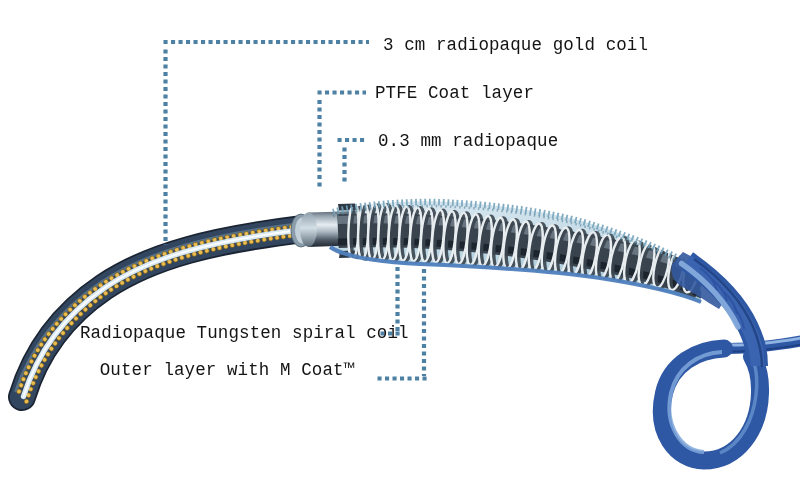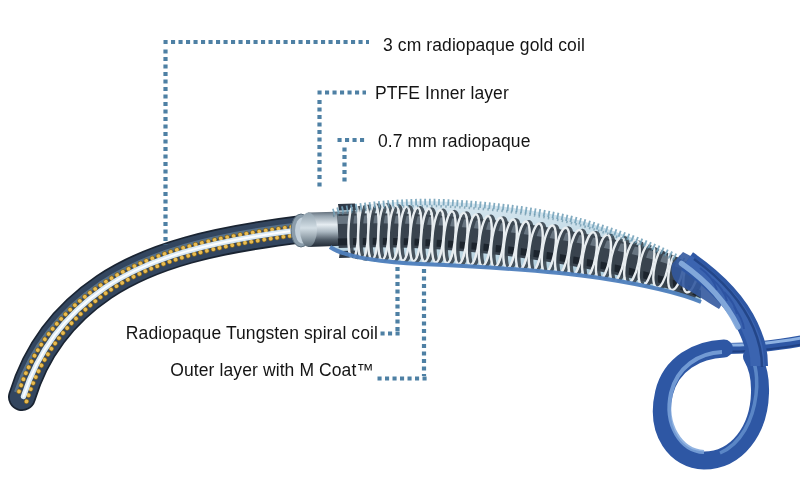--- a/index.html
+++ b/index.html
@@ -1,26 +1,26 @@
 <!DOCTYPE html>
 <html style="--bg: #ffffff; --text: #141414; --leader: #4e80a4;"><head>
 <meta charset="utf-8">
 <style>
   html,body{margin:0;padding:0;background:#fff;}
   #stage{
     position:relative;width:800px;height:477px;overflow:hidden;
     background:var(--bg,#ffffff);
-    font-family:Liberation Sans, sans-serif;
+    font-family:Liberation Mono, monospace;
   }
   #art{position:absolute;left:0;top:0;}
   .label{
     position:absolute;font-size:17.5px;line-height:22px;
     color:var(--text,#141414);white-space:nowrap;letter-spacing:.1px;
   }
-  .label.right{text-align:right;}
+  .label.right{text-align:center;}
   .leader{stroke:var(--leader,#4e80a4);stroke-width:4.2;fill:none;stroke-dasharray:4.1 3.4;}
 </style>
 </head>
 <body>
 
 <div id="stage">
 
   <svg id="art" width="800" height="477" viewBox="0 0 800 477">
     <defs>
       <linearGradient id="gShaft" x1="0" y1="0" x2="0" y2="1">
@@ -231,22 +231,22 @@
       <path class="leader" d="M 344.5 147.5 V 184"></path>
       <path class="leader" d="M 397.5 267 V 331"></path>
       <path class="leader" d="M 380.5 333.5 H 401"></path>
       <path class="leader" d="M 424 269 V 376"></path>
       <path class="leader" d="M 377.5 378.5 H 427"></path>
     </g>
   </svg>
 
   <div class="label" style="left:383px;top:34px">3 cm radiopaque gold coil</div>
 
-  <div class="label" style="left:375px;top:82px">PTFE Inner layer</div>
+  <div class="label" style="left:375px;top:82px">PTFE Coat layer</div>
 
   <div class="label" style="left:378px;top:129px;line-height:24px">
-    <div>0.7 mm radiopaque</div>
+    <div>0.3 mm radiopaque</div>
   </div>
 
   <div class="label right" style="left:80px;top:322px;width:298px">Radiopaque Tungsten spiral coil</div>
 
   <div class="label right" style="left:80px;top:359px;width:294px">Outer layer with M Coat™</div>
 </div>
 
 </body></html>

